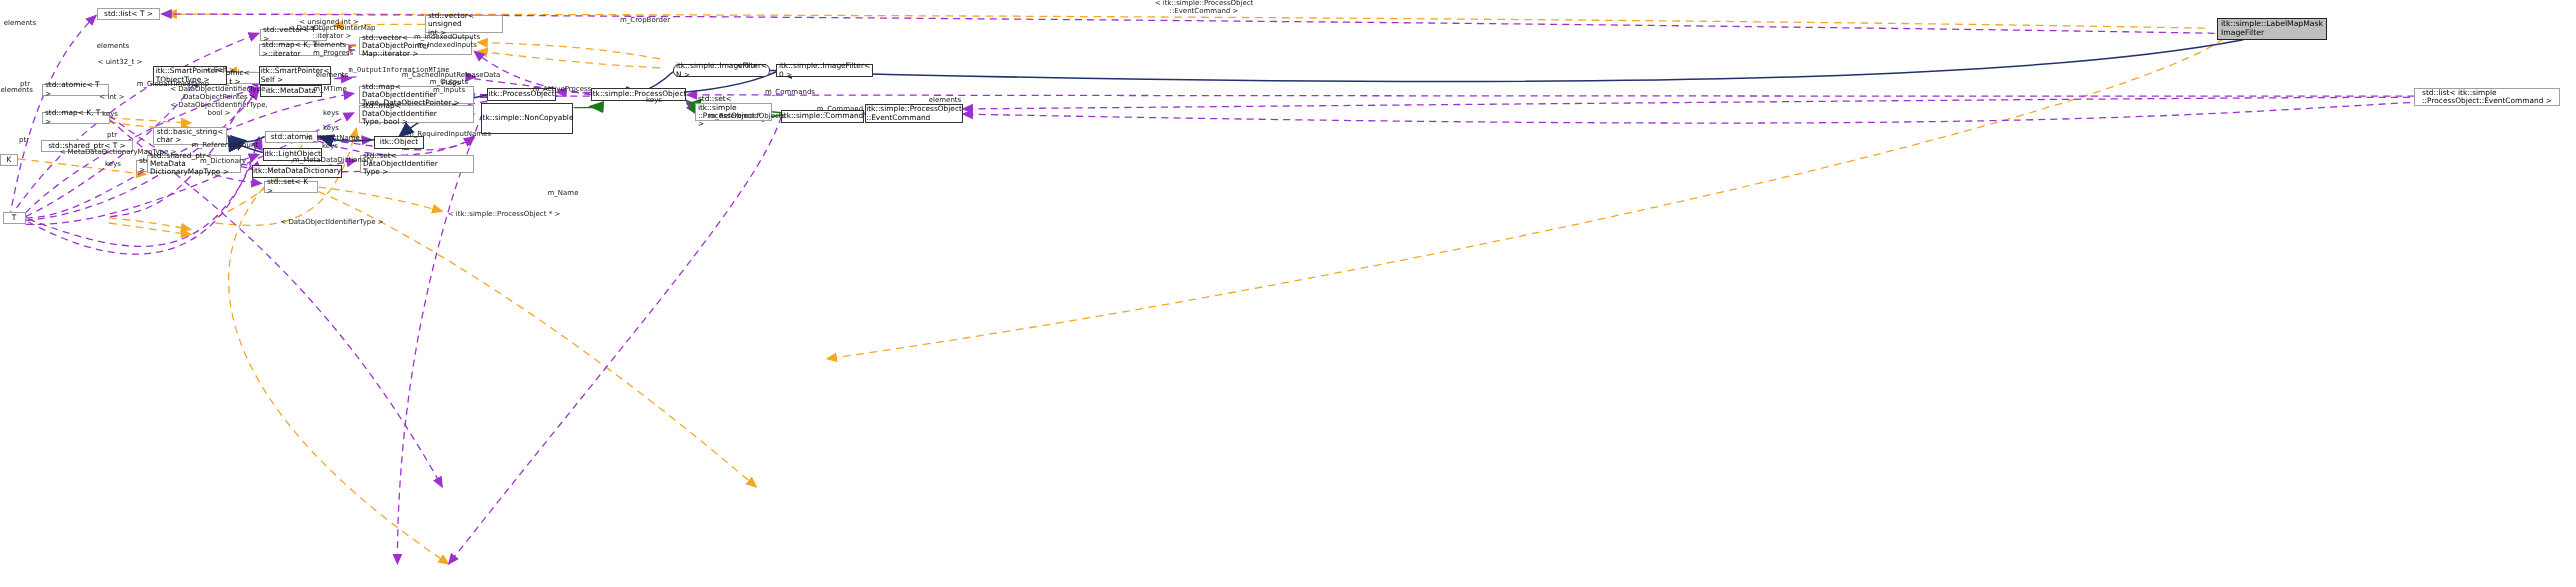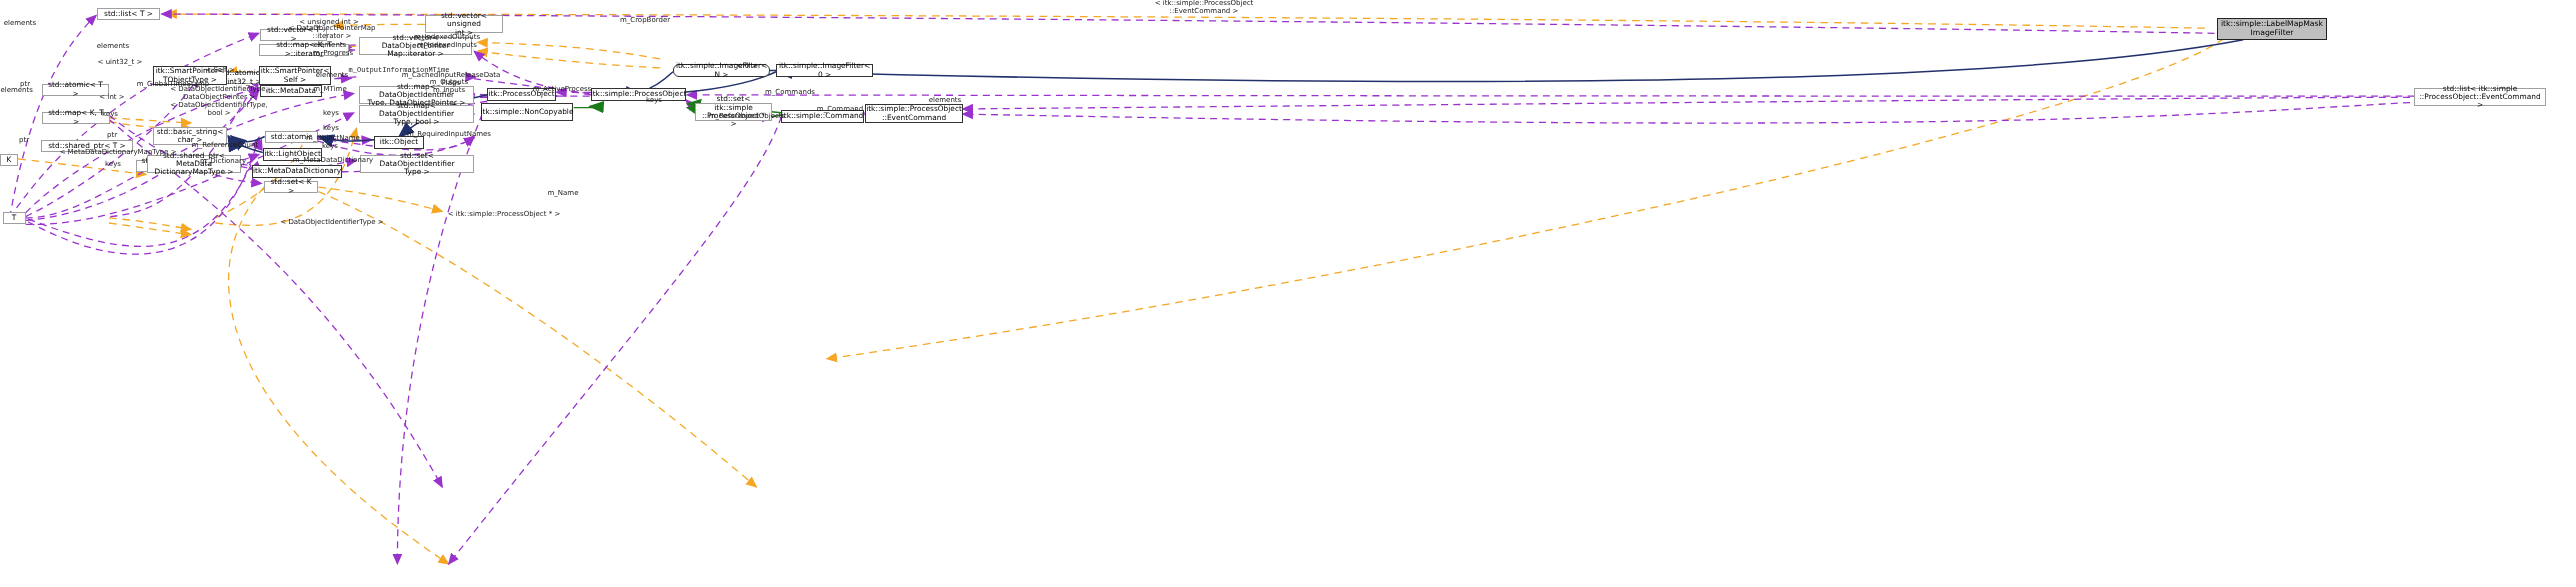--- a/index.html
+++ b/index.html
@@ -1,20 +1,20 @@
 <!DOCTYPE html>
 <html style="font-size:10.3px"><head>
 <meta charset="utf-8">
 <style>
   html,body{margin:0;padding:0;background:#ffffff;}
   #stage{position:relative;width:2576px;height:587px;background:#fff;
          font-family:"DejaVu Sans","Liberation Sans",sans-serif;overflow:hidden;}
   #edges{position:absolute;left:0;top:0;width:2576px;height:587px;}
   .node{position:absolute;box-sizing:border-box;display:flex;align-items:center;
-        justify-content:center;text-align:center;line-height:1.12;
+        justify-content:center;text-align:left;line-height:1.12;
         font-size:7.4px;color:#000;background:#ffffff;border:0.6px solid #a0a0a0;
         padding:0.6px 1.9px;white-space:pre-line;}
   .node.solid{border:1px solid #333;background:#ffffff;}
   .node.root{border:1.2px solid #222;background:#bfbfbf;font-size:7.7px;}
   .lbl{position:absolute;font-size:7px;color:#1a1a1a;white-space:pre-line;
        text-align:center;line-height:1.12;transform:translate(-50%,-50%);}
 </style>
 </head>
 <body>
 
@@ -136,26 +136,26 @@
 Self &gt;</div>
       <div class="node solid" style="left: 673px; top: 64px; width: 97px; height: 13px; border-radius: 6px;">itk::simple::ImageFilter&lt; N &gt;</div>
       <div class="node solid" style="left: 776px; top: 64px; width: 97px; height: 13px;">itk::simple::ImageFilter&lt; 0 &gt;</div>
       <div class="node" style="left: 42px; top: 84px; width: 67px; height: 11.5px;">std::atomic&lt; T &gt;</div>
       <div class="node" style="left: 2.6px; top: 212px; width: 23px; height: 11.5px;">T</div>
       <div class="node solid" style="left: 260px; top: 85px; width: 62px; height: 11.5px;">itk::MetaData</div>
       <div class="node" style="left: 359px; top: 86px; width: 115px; height: 18px;">std::map&lt; DataObjectIdentifier
 Type, DataObjectPointer &gt;</div>
       <div class="node solid" style="left: 487px; top: 88px; width: 69px; height: 13px;">itk::ProcessObject</div>
       <div class="node solid" style="left: 591px; top: 88px; width: 95px; height: 13px;">itk::simple::ProcessObject</div>
-      <div class="node" style="left: 2414px; top: 88px; width: 132px; height: 18px;">std::list&lt; itk::simple
+      <div class="node" style="left: 2414px; top: 88px; width: 146px; height: 18px;">std::list&lt; itk::simple
 ::ProcessObject::EventCommand &gt;</div>
       <div class="node" style="left: 42px; top: 112px; width: 68px; height: 11.5px;">std::map&lt; K, T &gt;</div>
       <div class="node" style="left: 359px; top: 105px; width: 115px; height: 18px;">std::map&lt; DataObjectIdentifier
 Type, bool &gt;</div>
-      <div class="node solid" style="left: 481px; top: 103px; width: 92px; height: 18px;">itk::simple::NonCopyable</div>
+      <div class="node solid" style="left: 481px; top: 103px; width: 92px; height: 31px;">itk::simple::NonCopyable</div>
       <div class="node" style="left: 695px; top: 103px; width: 77px; height: 18px;">std::set&lt; itk::simple
 ::ProcessObject * &gt;</div>
       <div class="node solid" style="left: 781px; top: 110px; width: 83px; height: 13px;">itk::simple::Command</div>
       <div class="node solid" style="left: 865px; top: 104px; width: 98px; height: 19px;">itk::simple::ProcessObject
 ::EventCommand</div>
       <div class="node" style="left: 41px; top: 140px; width: 92px; height: 11.5px;">std::shared_ptr&lt; T &gt;</div>
       <div class="node" style="left: 153px; top: 127px; width: 74px; height: 18px;">std::basic_string&lt;
 char &gt;</div>
       <div class="node" style="left: 265px; top: 131px; width: 53px; height: 11.5px;">std::atomic</div>
       <div class="node solid" style="left: 374px; top: 136px; width: 50px; height: 13px;">itk::Object</div>

